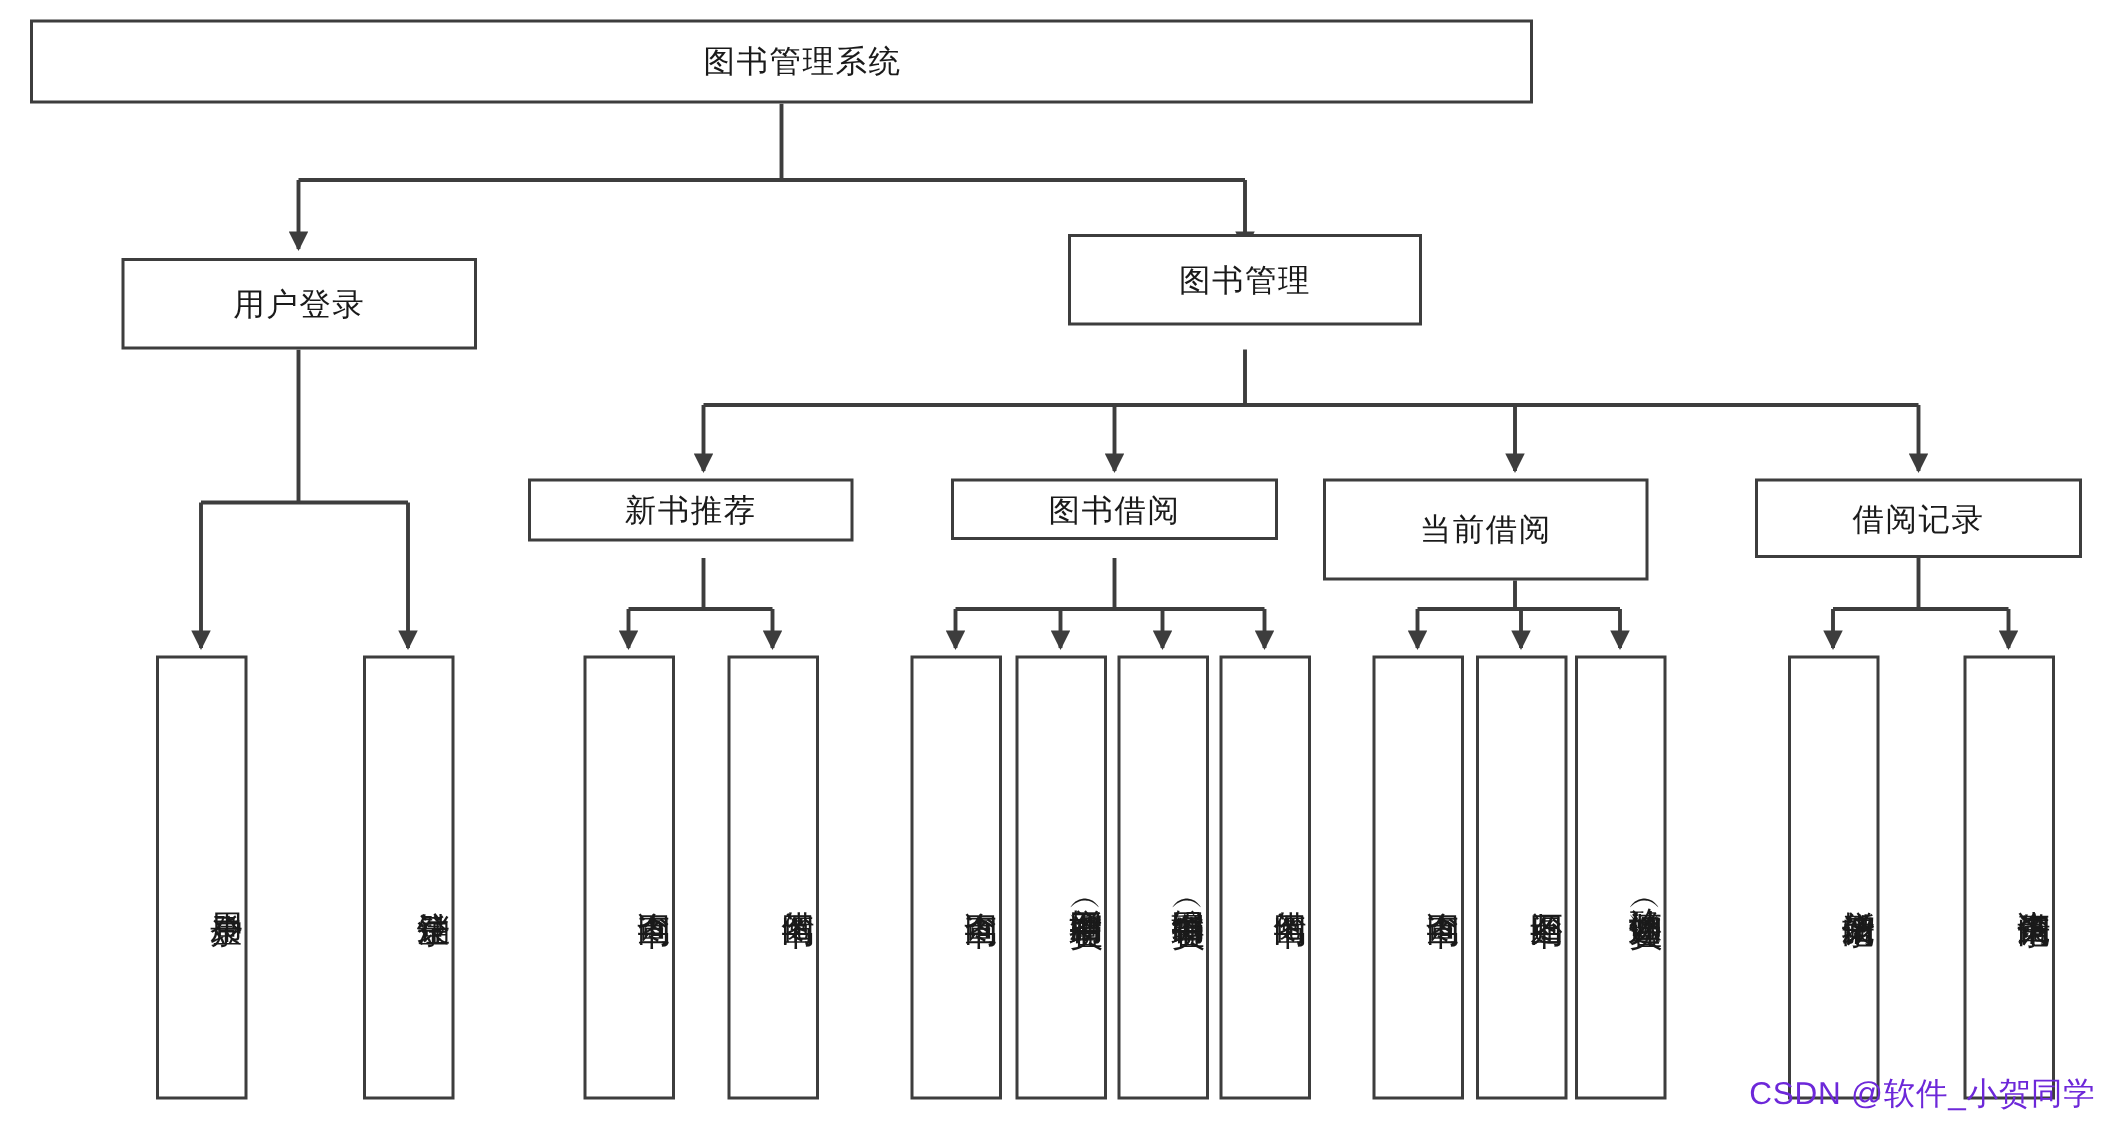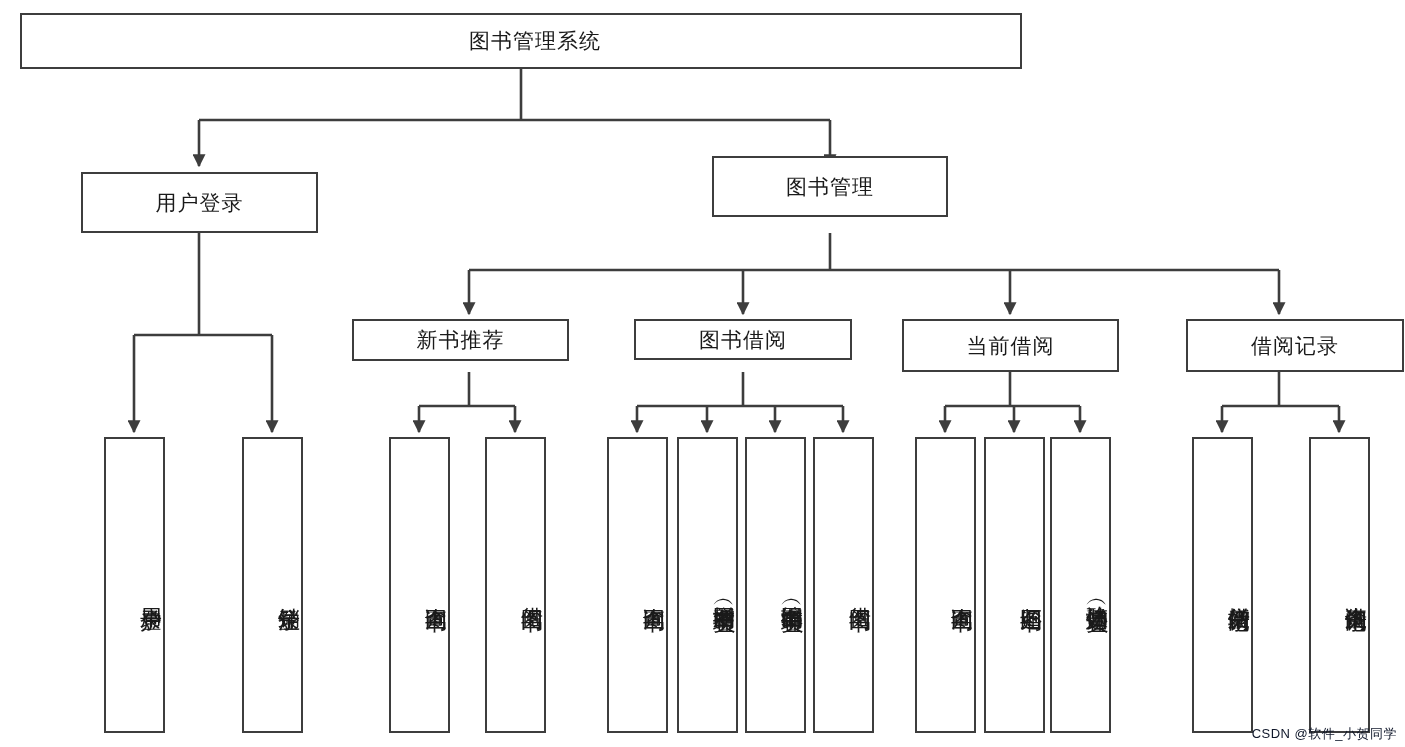--- a/index.html
+++ b/index.html
@@ -51,22 +51,22 @@
   }
   .node.v .vtext {
     writing-mode: vertical-rl;
     text-orientation: upright;
     white-space: nowrap;
   }
   #watermark {
     position: absolute;
     right: 8px;
     bottom: 4px;
-    font-size: 13px;
-    color: #0f172a;
+    font-size: 21px;
+    color: #6d28d9;
     letter-spacing: 0.5px;
     user-select: none;
   }
 </style>
 </head>
 <body>
 
 <div id="canvas">
 
   <svg class="edges" viewBox="0 0 1405 747">
@@ -132,24 +132,24 @@
   <div class="node h" style="left:712px; top:156px; width:236px; height:61px;">
     <span>图书管理</span>
   </div>
 
   <div class="node h" style="left:352px; top:319px; width:217px; height:42px;">
     <span>新书推荐</span>
   </div>
   <div class="node h" style="left:634px; top:319px; width:218px; height:41px;">
     <span>图书借阅</span>
   </div>
-  <div class="node h" style="left:902px; top:319px; width:217px; height:53px;">
+  <div class="node h" style="left:882px; top:319px; width:217px; height:68px;">
     <span>当前借阅</span>
   </div>
-  <div class="node h" style="left:1170px; top:319px; width:218px; height:53px;margin-left:16px;">
+  <div class="node h" style="left:1170px; top:319px; width:218px; height:53px;">
     <span>借阅记录</span>
   </div>
 
   <div class="node v" style="left:104px; top:437px; width:61px; height:296px;">
     <span class="vtext">用户登录</span>
   </div>
   <div class="node v" style="left:242px; top:437px; width:61px; height:296px;">
     <span class="vtext">注销登录</span>
   </div>
 

